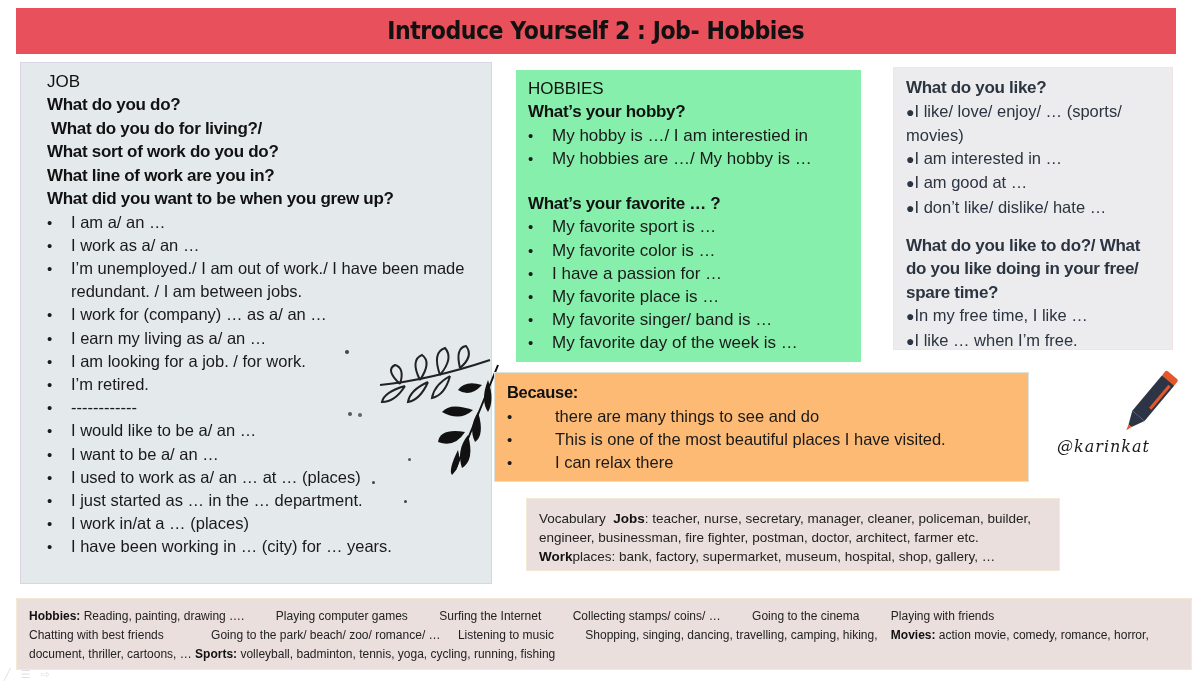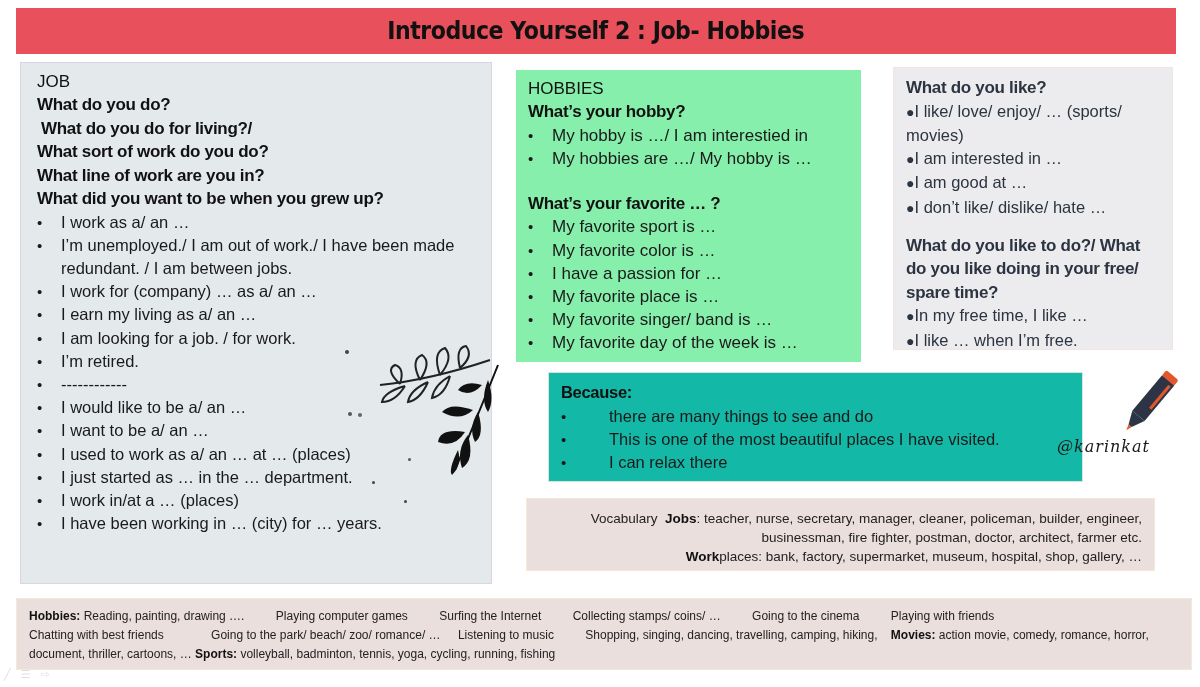--- a/index.html
+++ b/index.html
@@ -11,38 +11,38 @@
     background: #e8505b; display: flex; align-items: center; justify-content: center;
   }
   .title-bar span {
     font-family: "DejaVu Sans", sans-serif; font-weight: bold; font-size: 24px;
     color: #111; letter-spacing: -0.5px; transform: scaleX(0.92);
   }
 
   .panel { position: absolute; }
   .job-panel {
     left: 20px; top: 62px; width: 472px; height: 522px;
-    background: #e4e9ec; border: 1px solid #d9d5e2; padding: 8px 16px;
+    background: #e4e9ec; border: 1px solid #d9d5e2; padding: 8px 26px;
   }
   .hobbies-panel {
     left: 516px; top: 70px; width: 345px; height: 292px;
     background: #86efac; padding: 8px 12px;
   }
   .like-panel {
     left: 893px; top: 67px; width: 280px; height: 283px;
     background: #ececee; border: 1px solid #f3e4e4; padding: 8px 12px;
   }
   .because-panel {
-    left: 548px; top: 372px; width: 535px; height: 110px;
-    background: #14b8a6; border: 1px solid #d9e4e1; padding: 8px 12px;
+    left: 494px; top: 372px; width: 535px; height: 110px;
+    background: #fdba74; border: 1px solid #d9e4e1; padding: 8px 12px;
   }
   .vocab-panel {
-    left: 526px; top: 498px; width: 629px; height: 73px;
+    left: 526px; top: 498px; width: 534px; height: 73px;
     background: #ebdfdd; border: 1px solid #f4e8d6; padding: 10px 12px;
-    font-size: 13.5px; line-height: 19px; color: #222; text-align: right;
+    font-size: 13.5px; line-height: 19px; color: #222;
   }
   .bottom-panel {
     left: 16px; top: 598px; width: 1176px; height: 72px;
     background: #ebdfdd; border: 1px solid #f4e8d6; padding: 8px 12px;
     font-size: 12px; line-height: 19px; color: #222;
   }
 
   .heading { font-size: 17px; line-height: 22px; color: #111; }
   .q { font-size: 17px; line-height: 23.5px; font-weight: bold; color: #111; letter-spacing: -0.3px; }
   .q.indent { padding-left: 4px; }
@@ -85,20 +85,21 @@
 </div>
 
 <div class="panel job-panel">
   <div class="heading">JOB</div>
   <div class="q">What do you do?</div>
   <div class="q indent"> What do you do for living?/</div>
   <div class="q">What sort of work do you do?</div>
   <div class="q">What line of work are you in?</div>
   <div class="q">What did you want to be when you grew up?</div>
   <ul class="bul">
+    <li>I am a/ an …</li>
     <li>I work as a/ an …</li>
     <li>I’m unemployed./ I am out of work./ I have been made redundant. / I am between jobs.</li>
     <li>I work for (company) … as a/ an …</li>
     <li>I earn my living as a/ an …</li>
     <li>I am looking for a job. / for work.</li>
     <li>I’m retired.</li>
     <li>------------</li>
     <li>I would like to be a/ an …</li>
     <li>I want to be a/ an …</li>
     <li>I used to work as a/ an … at … (places)</li>

